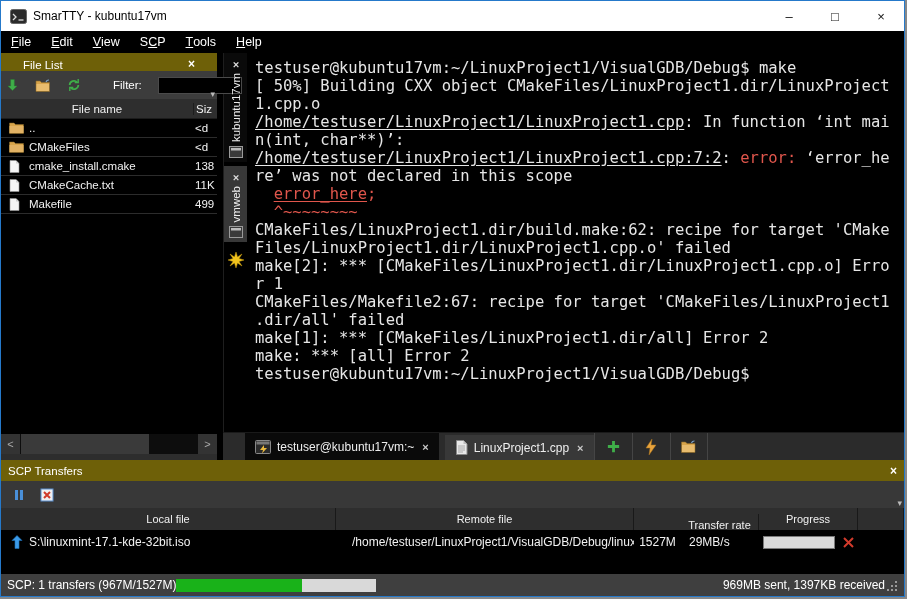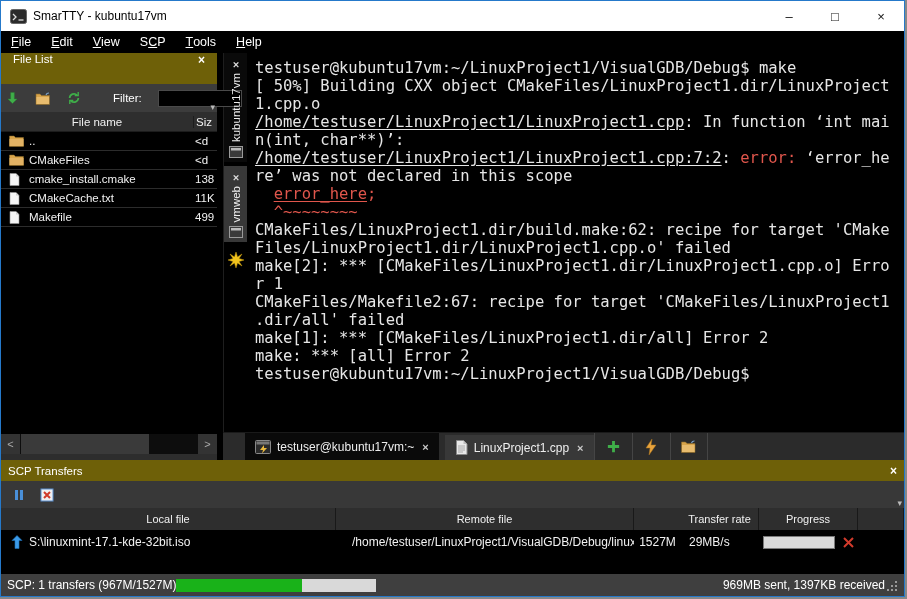--- a/index.html
+++ b/index.html
@@ -20,21 +20,21 @@
   .winbtns{margin-left:auto;display:flex;height:100%;}
   .winbtn{width:46px;height:100%;display:flex;align-items:center;justify-content:center;font-size:13px;color:#111;cursor:default;}
   
   .menubar{height:22px;background:var(--menubar-bg);display:flex;align-items:center;flex:none;}
   .menu-item{color:#fff;font-size:12.5px;padding:0 10px;height:100%;display:flex;align-items:center;}
   .u{text-decoration:underline;}
   
   .main{flex:1;display:flex;min-height:0;}
   
   .filepanel{width:222px;flex:none;display:flex;flex-direction:column;background:#000;border-right:6px solid #000;}
-  .panel-header{height:31px;background:var(--olive-header);color:#fff;font-size:11.5px;display:flex;align-items:flex-start;padding:0 12px;flex:none;}
+  .panel-header{height:18px;background:var(--olive-header);color:#fff;font-size:11.5px;display:flex;align-items:flex-end;padding:0 22px;flex:none;}
   .panel-close{margin-left:auto;color:#fff;font-size:12px;font-weight:bold;cursor:default;}
   .ftoolbar{height:28px;background:var(--toolbar-bg);display:flex;align-items:center;gap:16px;padding:0 5px;flex:none;position:relative;}
   .tbtn{display:flex;align-items:center;justify-content:center;width:20px;height:20px;}
   .tsep{width:1px;height:16px;background:#5a5a5a;}
   .filter-label{color:#fff;font-size:11.5px;}
   .filter-input{width:84px;height:17px;background:#000;border:1px solid #4a4a4a;color:#ddd;font-size:11px;padding:0 3px;}
   .overflow-chip{position:absolute;right:2px;bottom:1px;color:#bbb;font-size:9px;line-height:8px;}
   .fthead{height:20px;background:var(--table-header-bg);display:flex;align-items:center;color:#f0f0f0;font-size:11.5px;border-bottom:1px solid #1c1c1c;flex:none;}
   .fth-name{flex:1;text-align:center;}
   .fth-size{width:24px;overflow:hidden;white-space:nowrap;border-left:1px solid #1c1c1c;padding-left:2px;}
@@ -70,21 +70,21 @@
   .btab.inactive{background:var(--inactive-tab-bg);margin:2px 0 0 6px;}
   .btab-close{font-weight:bold;font-size:11px;color:#ccc;padding-left:2px;}
   .barbtn{width:38px;display:flex;align-items:center;justify-content:center;border-left:1px solid #454545;}
   .barbtn:last-child{border-right:1px solid #454545;}
   
   .scp{flex:none;background:#0f172a;display:flex;flex-direction:column;}
   .scp-header{height:21px;background:var(--olive-header);color:#fff;font-size:11.5px;display:flex;align-items:center;padding:0 7px;}
   .scp-toolbar{height:27px;background:#383838;display:flex;align-items:center;gap:8px;padding:0 8px;position:relative;}
   .scp-thead{height:22px;background:var(--table-header-bg);display:flex;color:#f0f0f0;font-size:11px;}
   .scp-thead .hc{display:flex;align-items:center;justify-content:center;border-right:1px solid #191919;height:100%;overflow:hidden;}
-  .sc0{width:335px;} .sc1{width:298px;} .sc2{width:47px;margin-top:29px;} .sc3{width:78px;} .sc4{width:99px;} .sc5{flex:1;}
+  .sc0{width:335px;} .sc1{width:298px;} .sc2{width:47px;margin-top:29px;} .sc3{width:78px;margin-top:6px;} .sc4{width:99px;} .sc5{flex:1;}
   .scp-row{height:24px;display:flex;align-items:center;color:#f2f2f2;font-size:12px;background:#000;}
   .cell{display:flex;align-items:center;height:100%;overflow:hidden;white-space:nowrap;}
   .cell.local{width:335px;padding-left:10px;gap:6px;}
   .cell.remote{width:298px;padding-left:16px;}
   .cell.size{width:47px;justify-content:center;}
   .cell.rate{width:78px;padding-left:8px;}
   .cell.prog{width:99px;justify-content:center;gap:7px;}
   .pbar{width:72px;height:13px;background:var(--progress-track);border:1px solid #7a7a7a;}
   .pfill{height:100%;background:var(--progress-green);}
   .scp-fill{height:12px;background:#000;}

